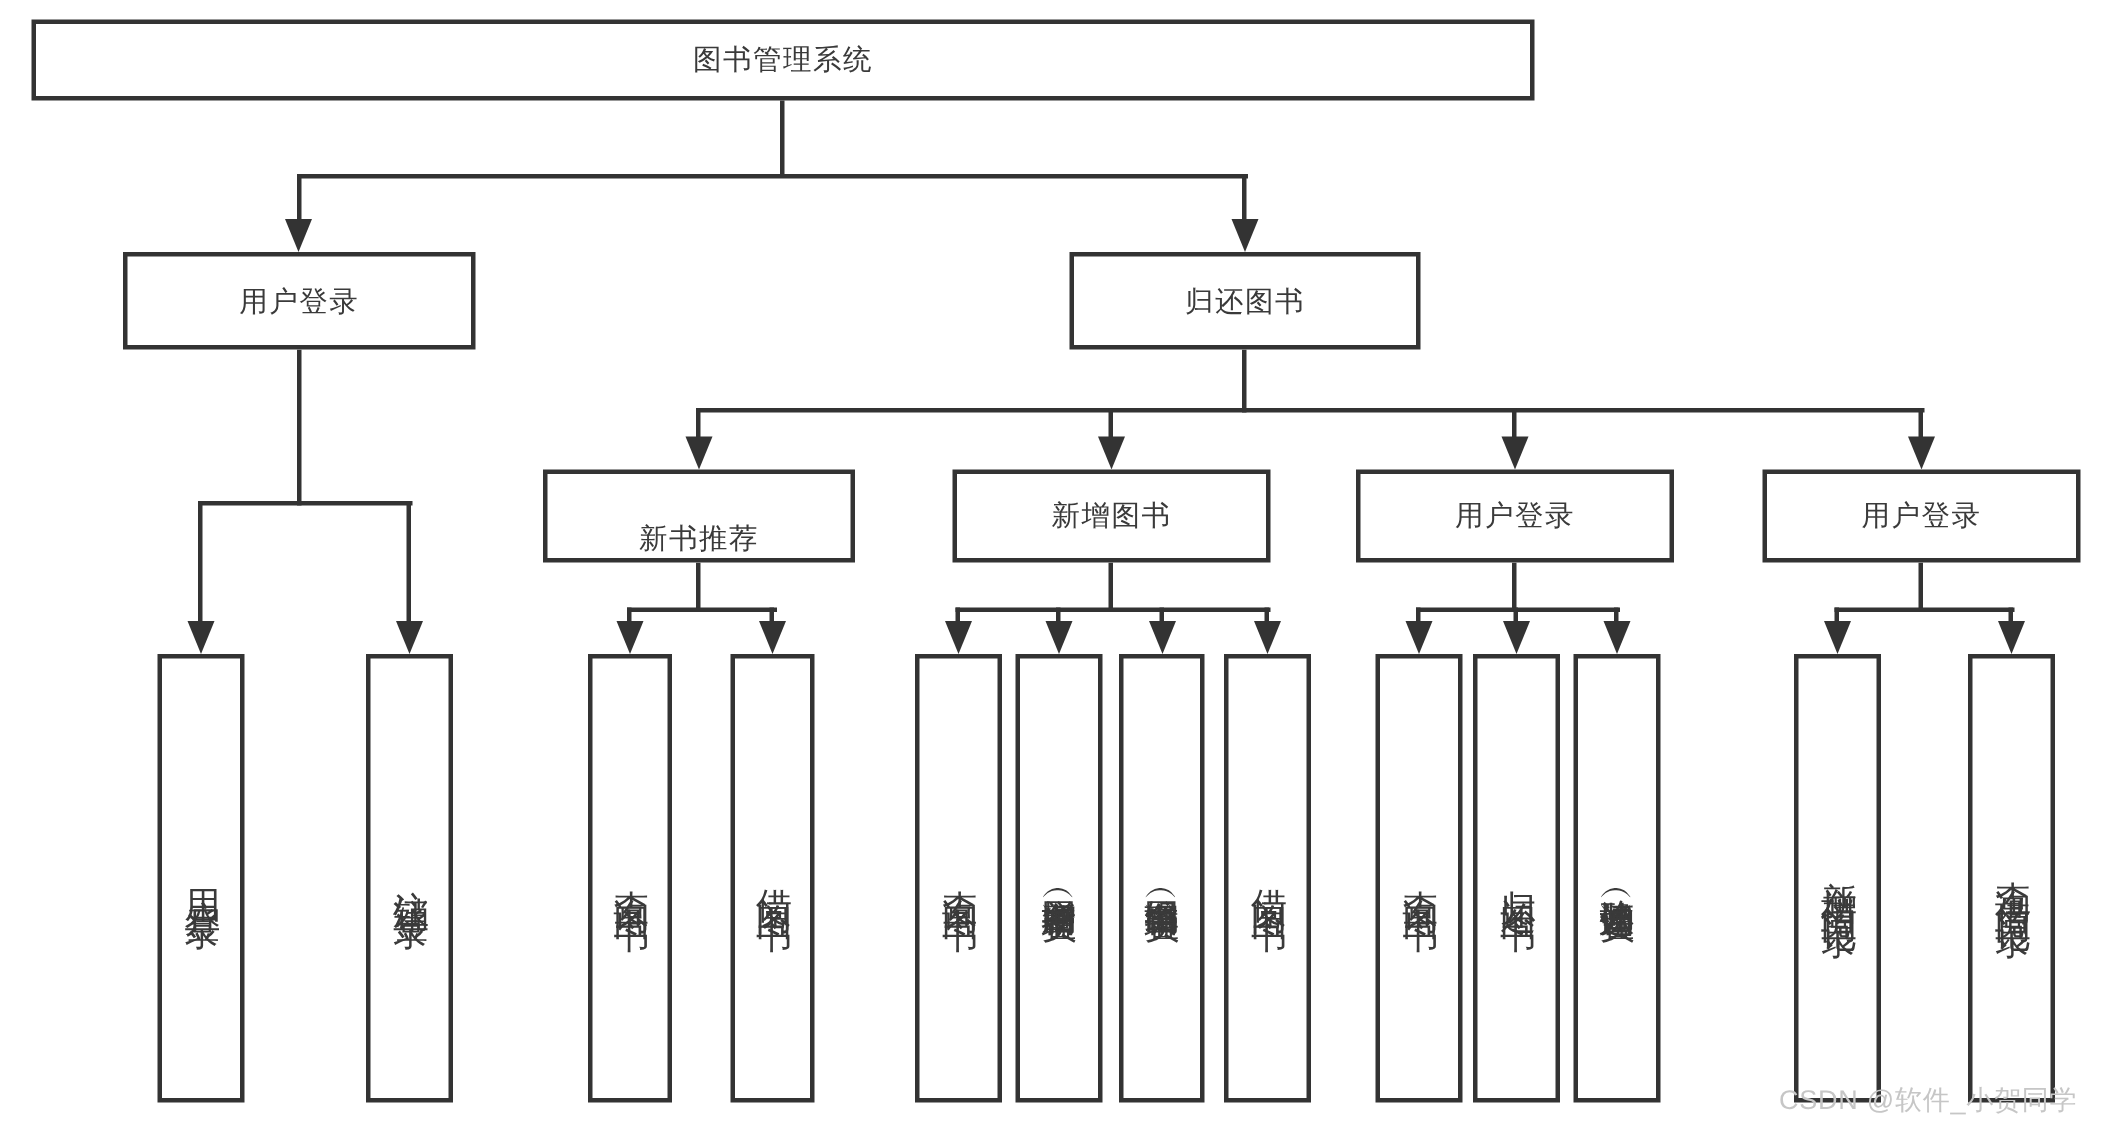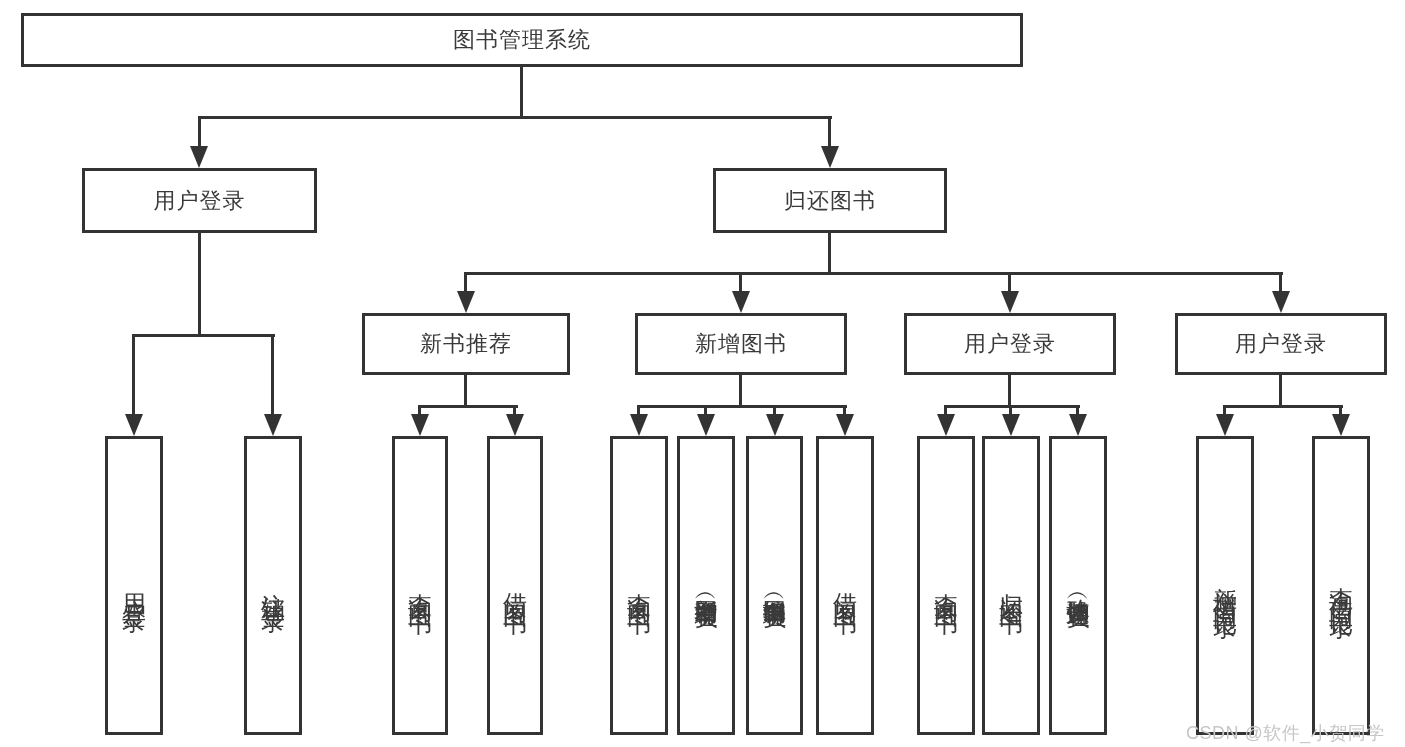--- a/index.html
+++ b/index.html
@@ -2,21 +2,21 @@
 <html><head>
 <meta charset="utf-8">
 <style>
   html,body{margin:0;padding:0;background:#ffffff;}
   body{font-family:"Liberation Sans","DejaVu Sans",sans-serif;}
   #stage{position:relative;width:1405px;height:747px;background:#ffffff;overflow:hidden;}
 
   
   .box{position:absolute;box-sizing:border-box;background:#ffffff;border:3px solid #333333;
        display:flex;align-items:center;justify-content:center;z-index:2;}
-  .box .label{font-size:22px;color:#3a3a3a;letter-spacing:1px;white-space:nowrap;}
+  .box .label{font-size:19px;color:#3a3a3a;letter-spacing:1px;white-space:nowrap;}
 
   
   .leaf{position:absolute;box-sizing:border-box;background:#ffffff;border:3px solid #333333;
         display:flex;align-items:center;justify-content:center;z-index:2;overflow:hidden;}
   .leaf .label{writing-mode:vertical-rl;font-size:24px;color:#3a3a3a;letter-spacing:6px;
                line-height:1;white-space:nowrap;}
   .leaf .label.long{letter-spacing:1px;font-size:23px;}
 
   
   .line{position:absolute;background:#333333;z-index:1;}
@@ -96,21 +96,21 @@
     <span class="label">图书管理系统</span>
   </div>
 
   <div class="box" style="left:82px;top:168px;width:235px;height:65px;">
     <span class="label">用户登录</span>
   </div>
   <div class="box" style="left:713px;top:168px;width:234px;height:65px;">
     <span class="label">归还图书</span>
   </div>
 
-  <div class="box" style="left:362px;top:313px;width:208px;height:62px;">
+  <div class="box" style="left:362px;top:313px;width:208px;height:62px;align-items:flex-end;">
     <span class="label">新书推荐</span>
   </div>
   <div class="box" style="left:635px;top:313px;width:212px;height:62px;">
     <span class="label">新增图书</span>
   </div>
   <div class="box" style="left:904px;top:313px;width:212px;height:62px;">
     <span class="label">用户登录</span>
   </div>
   <div class="box" style="left:1175px;top:313px;width:212px;height:62px;">
     <span class="label">用户登录</span>

